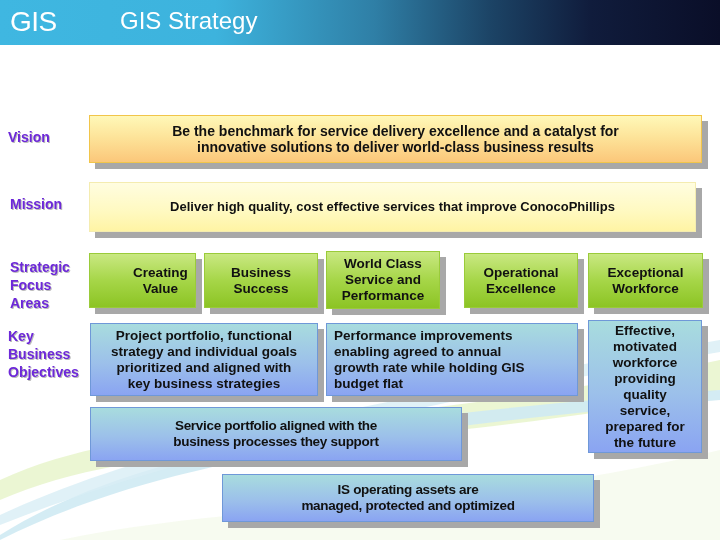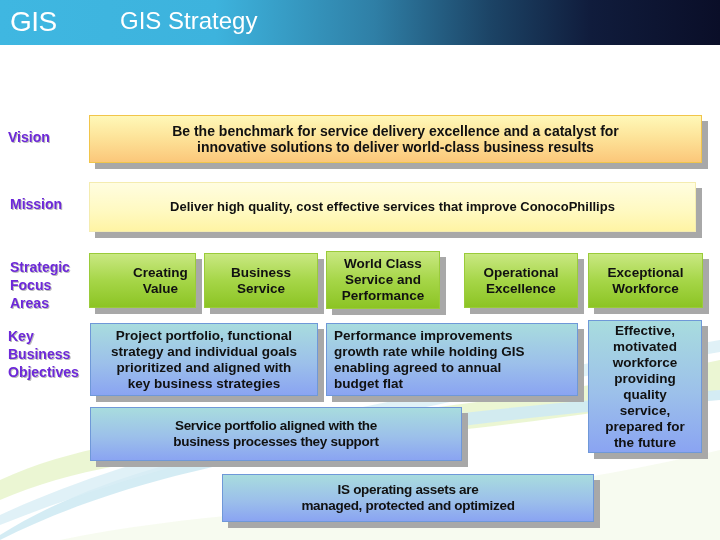--- a/index.html
+++ b/index.html
@@ -97,21 +97,21 @@
 
 <div class="box green" style="left:89px; top:253px; width:107px; height:55px;padding-left:36px;">
   <div>
     <span>Creating</span>
     <span>Value</span>
   </div>
 </div>
 <div class="box green" style="left:204px; top:253px; width:114px; height:55px;">
   <div>
     <span>Business</span>
-    <span>Service</span>
+    <span>Success</span>
   </div>
 </div>
 <div class="box green" style="left:326px; top:251px; width:114px; height:58px;">
   <div>
     <span>World Class</span>
     <span>Service and</span>
     <span>Performance</span>
   </div>
 </div>
 <div class="box green" style="left:464px; top:253px; width:114px; height:55px;">
@@ -131,22 +131,22 @@
   <div>
     <span>Project portfolio, functional</span>
     <span>strategy and individual goals</span>
     <span>prioritized and aligned with</span>
     <span>key business strategies</span>
   </div>
 </div>
 <div class="box blue left" style="left:326px; top:323px; width:252px; height:73px;">
   <div>
     <span>Performance improvements</span>
+    <span>enabling agreed to annual</span>
     <span>growth rate while holding GIS</span>
-    <span>enabling agreed to annual</span>
     <span>budget flat</span>
   </div>
 </div>
 <div class="box blue" style="left:588px; top:320px; width:114px; height:133px;">
   <div>
     <span>Effective,</span>
     <span>motivated</span>
     <span>workforce</span>
     <span>providing</span>
     <span>quality</span>

